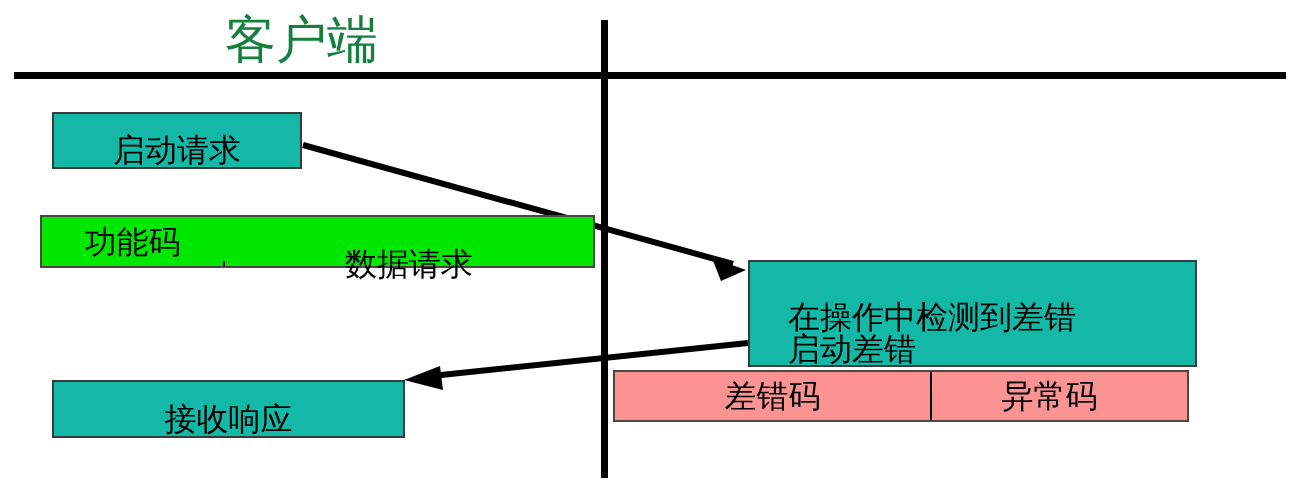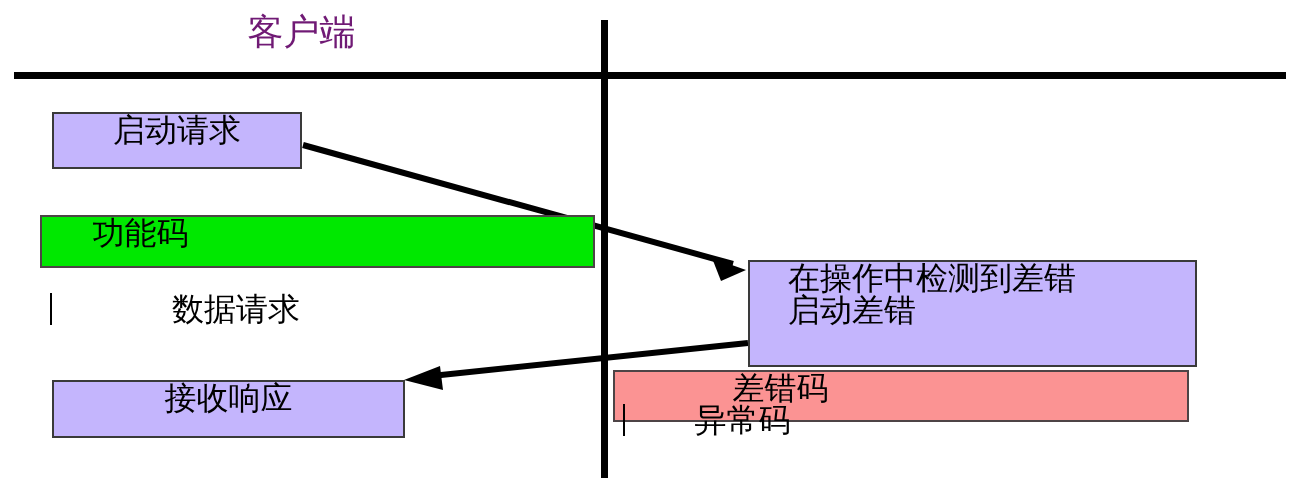--- a/index.html
+++ b/index.html
@@ -19,46 +19,46 @@
   }
   #diagram-svg {
     position: absolute;
     left: 0;
     top: 0;
     width: 1300px;
     height: 488px;
   }
   .lane-title {
     position: absolute;
-    font-size: 36px;
+    font-size: 51px;
     line-height: 1;
-    color: #701a75;
+    color: #15803d;
     font-weight: 400;
     white-space: nowrap;
     font-family: "DejaVu Sans", "Liberation Sans", sans-serif;
   }
   #lane-title-client {
     left: 0px;
     top: 14px;
     width: 603px;
     text-align: center;
   }
   #lane-title-server {
     left: 607px;
     top: 14px;
     width: 480px;
     text-align: center;
   }
   .msg-box {
     position: absolute;
     box-sizing: border-box;
     border: 2px solid #3a3a3a;
-    background: #c4b5fd;
+    background: #14b8a6;
     display: flex;
-    align-items: flex-start;
+    align-items: flex-end;
     justify-content: center;
   }
   .msg-box .msg-label {
     font-size: 32px;
     line-height: 1.04;
     color: #000000;
     white-space: pre-line;
     text-align: left;
     font-family: "DejaVu Sans", "Liberation Sans", sans-serif;
   }
@@ -83,22 +83,21 @@
     padding-left: 38px;
   }
   #box-error-detect .msg-label {
     line-height: 1.0;
   }
   .frame {
     position: absolute;
     box-sizing: border-box;
     border: 2px solid #4d4446;
     display: flex;
-    flex-direction: column;
-    padding-left: 8px;
+    flex-direction: row;
   }
   .frame .field {
     display: flex;
     align-items: center;
     justify-content: center;
     box-sizing: border-box;
   }
   .frame .field + .field {
     border-left: 2px solid #000000;
   }

